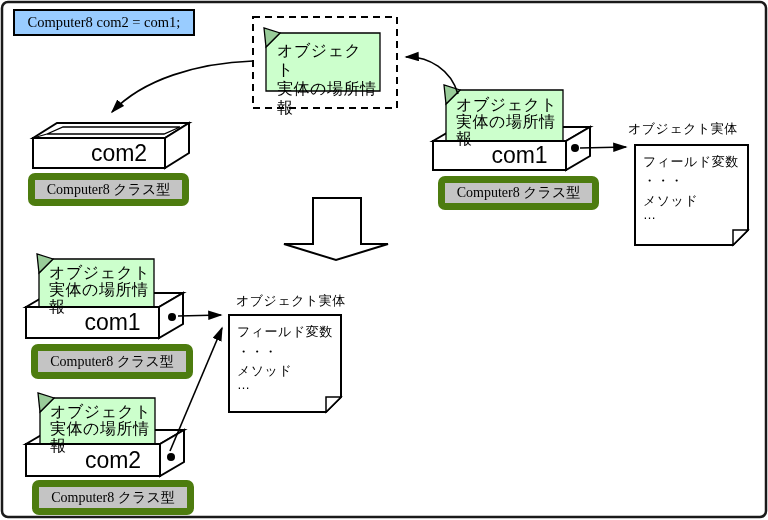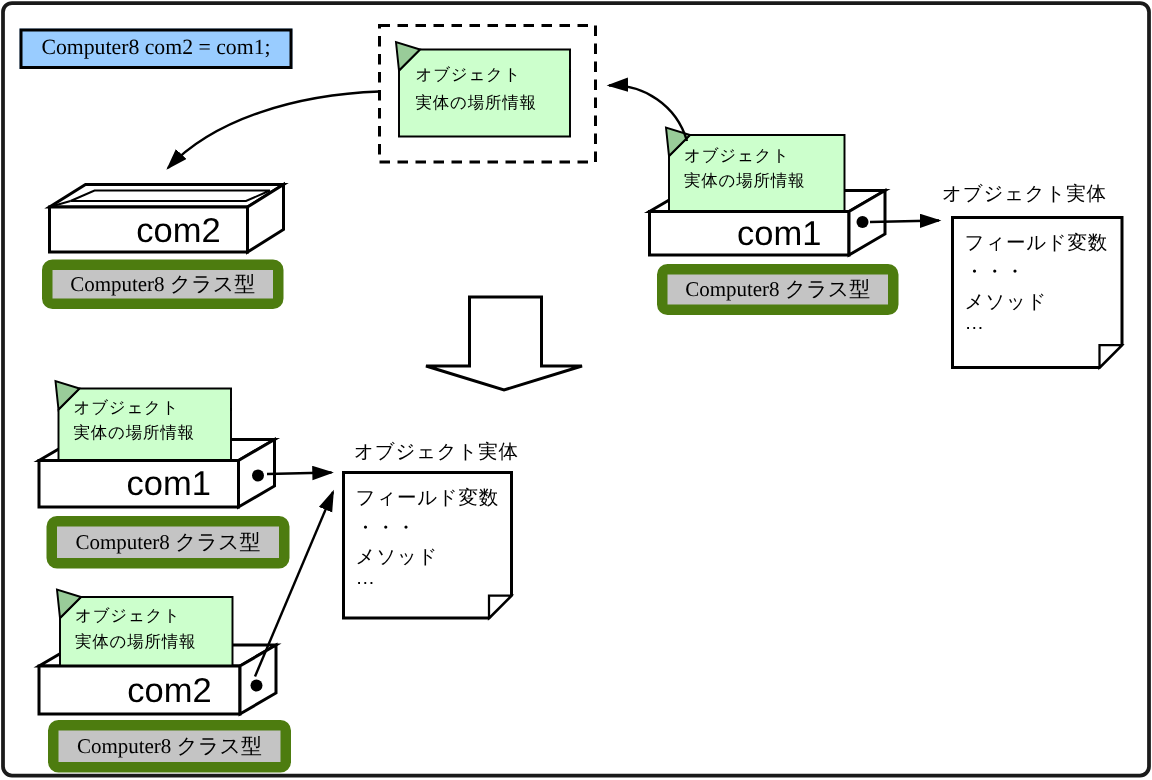--- a/index.html
+++ b/index.html
@@ -3,30 +3,30 @@
 <meta charset="utf-8">
 <style>
   html,body{margin:0;padding:0;background:#fff;}
   .canvas{
     position:relative;width:768px;height:520px;background:#fff;overflow:hidden;
     font-family:"Liberation Sans","DejaVu Sans",sans-serif;color:#000;
   }
   .canvas svg{position:absolute;left:0;top:0;}
   .abs{position:absolute;}
   .code-box{
-    left:13px;top:19px;width:178px;height:23px;
+    left:13px;top:9px;width:178px;height:23px;
     background:var(--code-fill,#99ccff);
     border:2px solid #000;
     display:flex;align-items:center;justify-content:center;
     font-family:"Liberation Serif","DejaVu Serif",serif;
     font-size:14.5px;
   }
   .note-text{
     white-space:pre-line;
-    font-size:11px;line-height:17px;letter-spacing:0.5px;
+    font-size:16px;line-height:17px;letter-spacing:0.5px;
   }
   .var-label{
     text-align:center;
     font-size:23px;
     padding-left:20px;
   }
   .cls-label{
     background:var(--label-fill,#c4c4c4);
     border:7px solid #4d7c0f;border-radius:7px;
     display:flex;align-items:center;justify-content:center;

